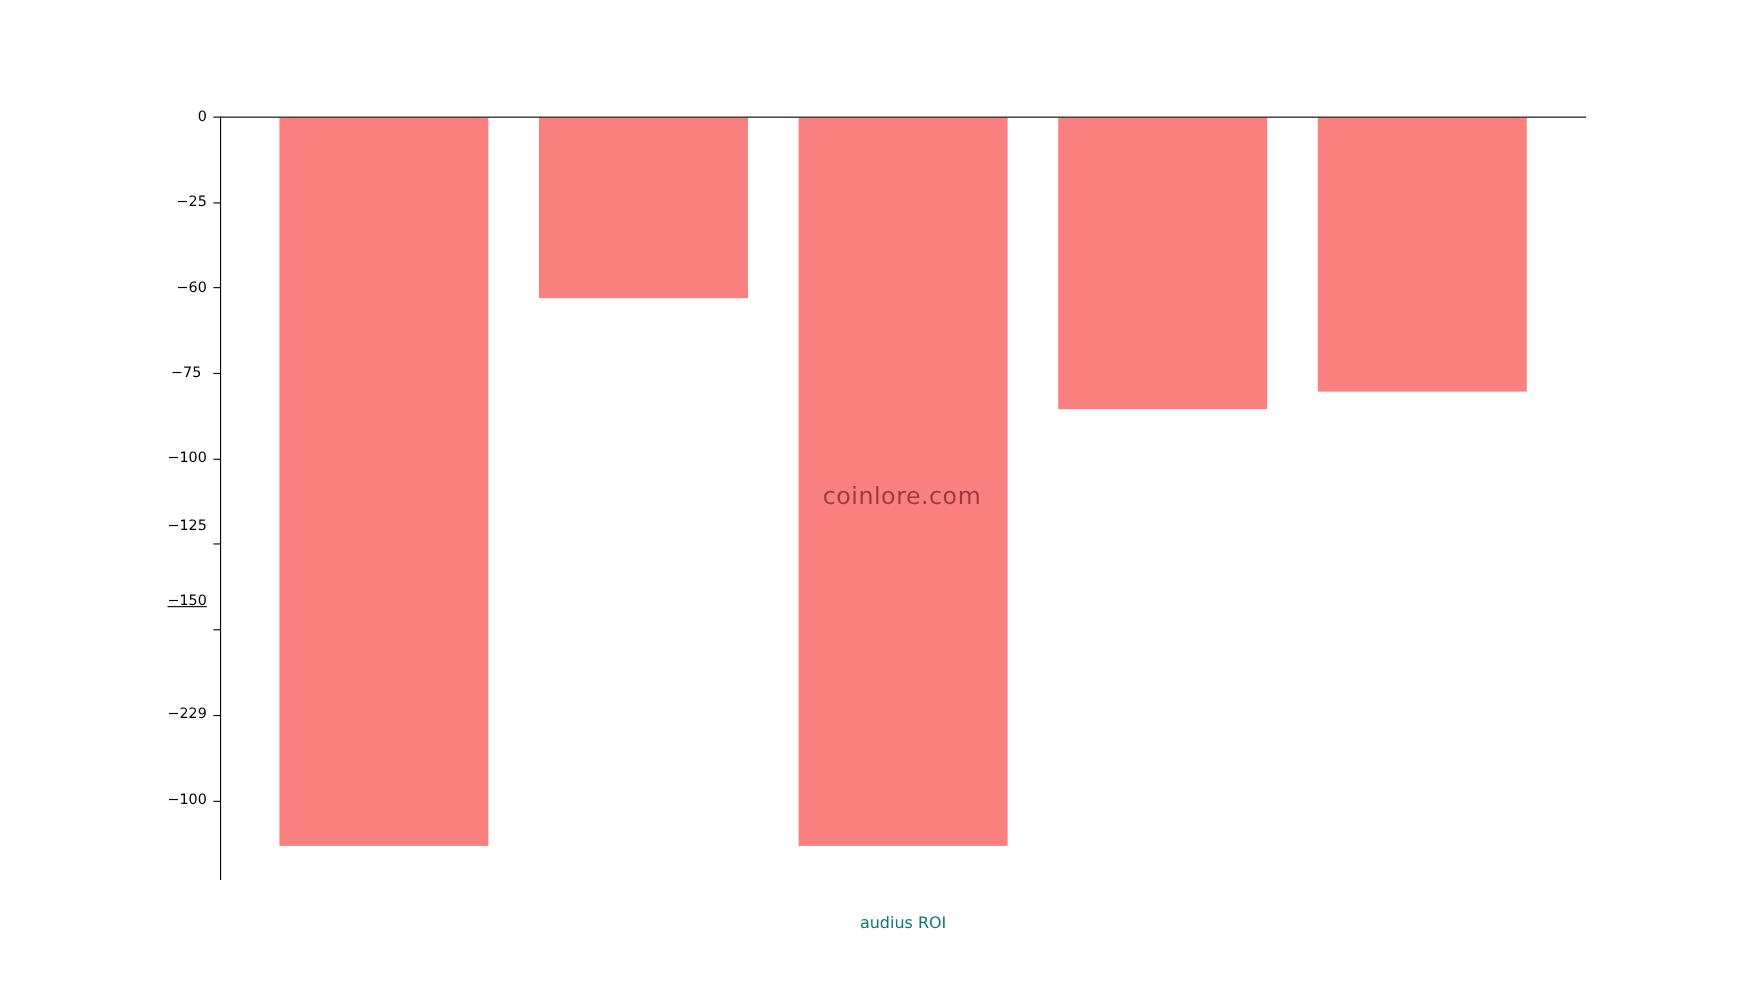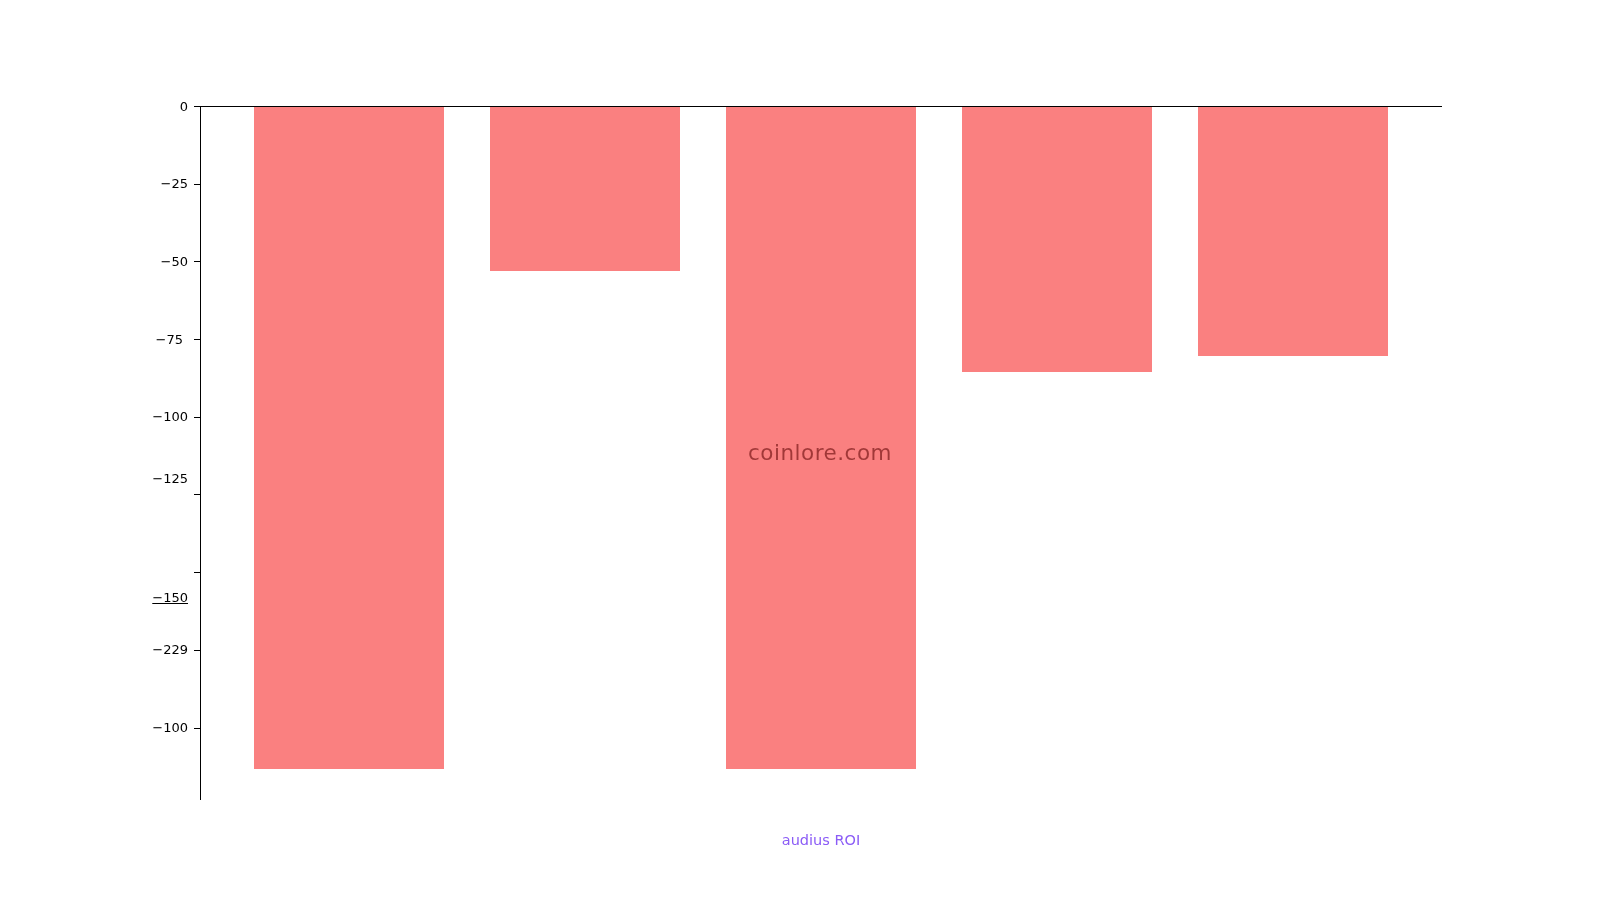--- a/index.html
+++ b/index.html
@@ -42,50 +42,50 @@
     letter-spacing: 0.5px;
     opacity: 0.72;
     white-space: nowrap;
   }
   .xlabel {
     position: absolute;
     left: 821px;
     top: 840px;
     transform: translate(-50%, -50%);
     font-size: 14.5px;
-    color: #8b5cf6;
+    color: #0f766e;
     white-space: nowrap;
   }
 </style>
 </head>
 <body>
 
 <div class="figure">
   <div class="plot-area" id="plot-area">
       <div class="bar" style="left: 254px; top: 107px; width: 190px; height: 661.613px; background: rgb(250, 128, 128);"></div>
       <div class="bar" style="left: 490px; top: 107px; width: 190px; height: 164.083px; background: rgb(250, 128, 128);"></div>
       <div class="bar" style="left: 726px; top: 107px; width: 190px; height: 661.613px; background: rgb(250, 128, 128);"></div>
       <div class="bar" style="left: 962px; top: 107px; width: 190px; height: 265.08px; background: rgb(250, 128, 128);"></div>
       <div class="bar" style="left: 1198px; top: 107px; width: 190px; height: 248.921px; background: rgb(250, 128, 128);"></div>
       <div class="axis-line" style="left: 200px; top: 106px; width: 1242px; height: 1px; background: rgb(0, 0, 0);"></div>
       <div class="axis-line" style="left: 200px; top: 106px; width: 1px; height: 694px; background: rgb(0, 0, 0);"></div>
       <div class="axis-line" style="left: 194px; top: 106px; width: 6px; height: 1px; background: rgb(0, 0, 0);"></div>
       <div class="tick-label" style="left: 108px; top: 97.5px; width: 80px;">0</div>
       <div class="axis-line" style="left: 194px; top: 183.691px; width: 6px; height: 1px; background: rgb(0, 0, 0);"></div>
       <div class="tick-label" style="left: 108px; top: 175.191px; width: 80px;">−25</div>
       <div class="axis-line" style="left: 194px; top: 261.381px; width: 6px; height: 1px; background: rgb(0, 0, 0);"></div>
-      <div class="tick-label" style="left: 108px; top: 252.881px; width: 80px;">−50</div>
+      <div class="tick-label" style="left: 108px; top: 252.881px; width: 80px;">−60</div>
       <div class="axis-line" style="left: 194px; top: 339.072px; width: 6px; height: 1px; background: rgb(0, 0, 0);"></div>
       <div class="tick-label" style="left: 103px; top: 330.572px; width: 80px; text-align: right;">−75</div>
       <div class="axis-line" style="left: 194px; top: 416.762px; width: 6px; height: 1px; background: rgb(0, 0, 0);"></div>
       <div class="tick-label" style="left: 108px; top: 408.262px; width: 80px;">−100</div>
       <div class="axis-line" style="left: 194px; top: 494.453px; width: 6px; height: 1px; background: rgb(0, 0, 0);"></div>
       <div class="tick-label" style="left: 108px; top: 470px; width: 80px;">−125</div>
       <div class="axis-line" style="left: 194px; top: 572.143px; width: 6px; height: 1px; background: rgb(0, 0, 0);"></div>
-      <div class="tick-label" style="left: 108px; top: 589px; width: 80px; text-decoration: underline;">−150</div>
+      <div class="tick-label" style="left: 108px; top: 538px; width: 80px; text-decoration: underline;">−150</div>
       <div class="axis-line" style="left: 194px; top: 649.834px; width: 6px; height: 1px; background: rgb(0, 0, 0);"></div>
       <div class="tick-label" style="left: 108px; top: 641.334px; width: 80px;">−229</div>
       <div class="axis-line" style="left: 194px; top: 727.525px; width: 6px; height: 1px; background: rgb(0, 0, 0);"></div>
       <div class="tick-label" style="left: 108px; top: 719.025px; width: 80px;">−100</div>
     </div>
   <div class="watermark" style="color: #7f1d1d;">coinlore.com</div>
   <div class="xlabel">audius ROI</div>
 </div>
 
 </body></html>

